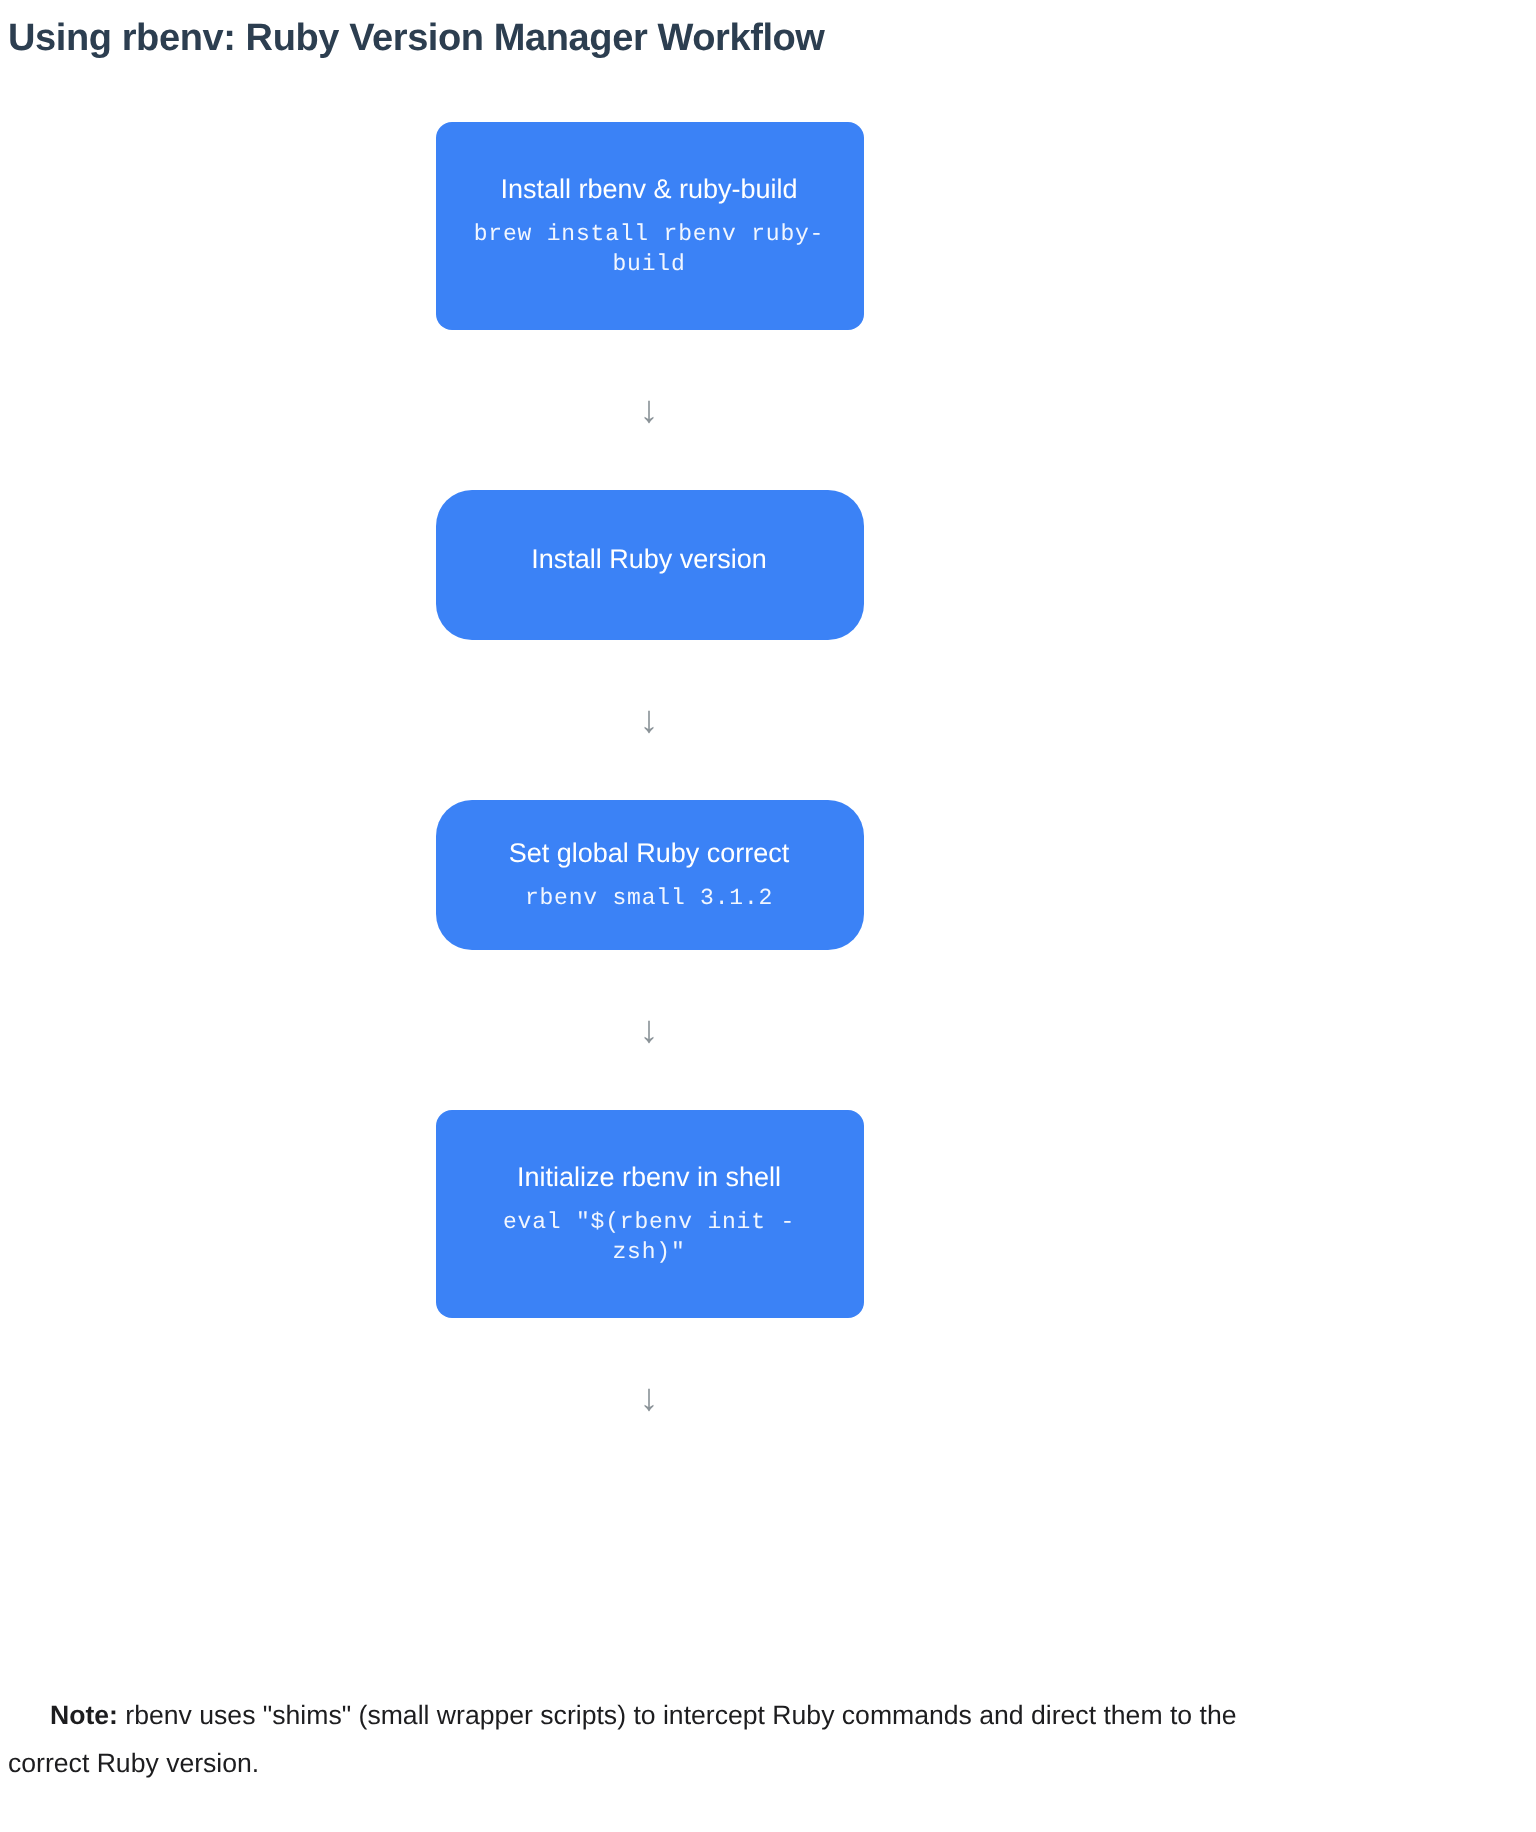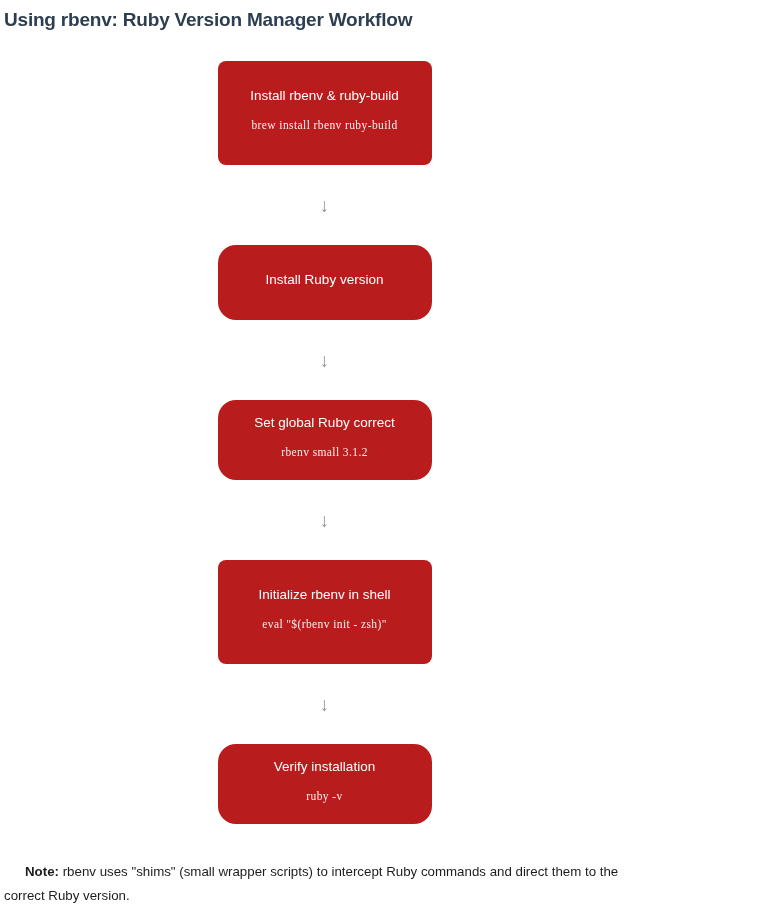--- a/index.html
+++ b/index.html
@@ -34,44 +34,44 @@
   .flow {
     flex: 1 1 auto;
     display: flex;
     flex-direction: column;
     align-items: center;
     justify-content: flex-start;
     padding-top: 29px;
   }
   .node {
     width: 214px;
-    background: #b91c1c;
+    background: #3b82f6;
     border-radius: 8px;
     box-sizing: border-box;
     display: flex;
     flex-direction: column;
     align-items: center;
     justify-content: center;
     padding: 14px 10px;
     text-align: center;
   }
   .node-single { min-height: 75px; border-radius: 18px; }
   .node-double { min-height: 104px; }
   .node-label {
     font-family: "Liberation Sans", sans-serif;
     font-size: 13.5px;
     color: #ffffff;
     line-height: 17px;
     margin-bottom: 7px;
   }
   .node-code {
-    font-family: Liberation Serif, serif;
+    font-family: Liberation Mono, monospace;
     font-size: 11.5px;
     color: rgba(255,255,255,0.93);
-    line-height: 28px;
+    line-height: 15px;
     letter-spacing: 0.4px;
     max-width: 178px;
     word-break: break-word;
   }
   .connector {
     height: 80px;
     display: flex;
     align-items: center;
     justify-content: center;
     color: #8b9398;
@@ -118,22 +118,18 @@
 
     <div class="connector">↓</div>
 
     <div class="node node-double">
       <div class="node-label">Initialize rbenv in shell</div>
       <div class="node-code">eval "$(rbenv init - zsh)"</div>
     </div>
 
     <div class="connector">↓</div>
 
-    <div class="node node-single">
-      <div class="node-label">Verify installation</div>
-      <div class="node-code">ruby -v</div>
-    </div>
 
   </div>
 
   <div class="note"><b>Note:</b><span> rbenv uses "shims" (small wrapper scripts) to intercept Ruby commands and direct them to the correct Ruby version.</span></div>
 
 </div>
 
 </body></html>

